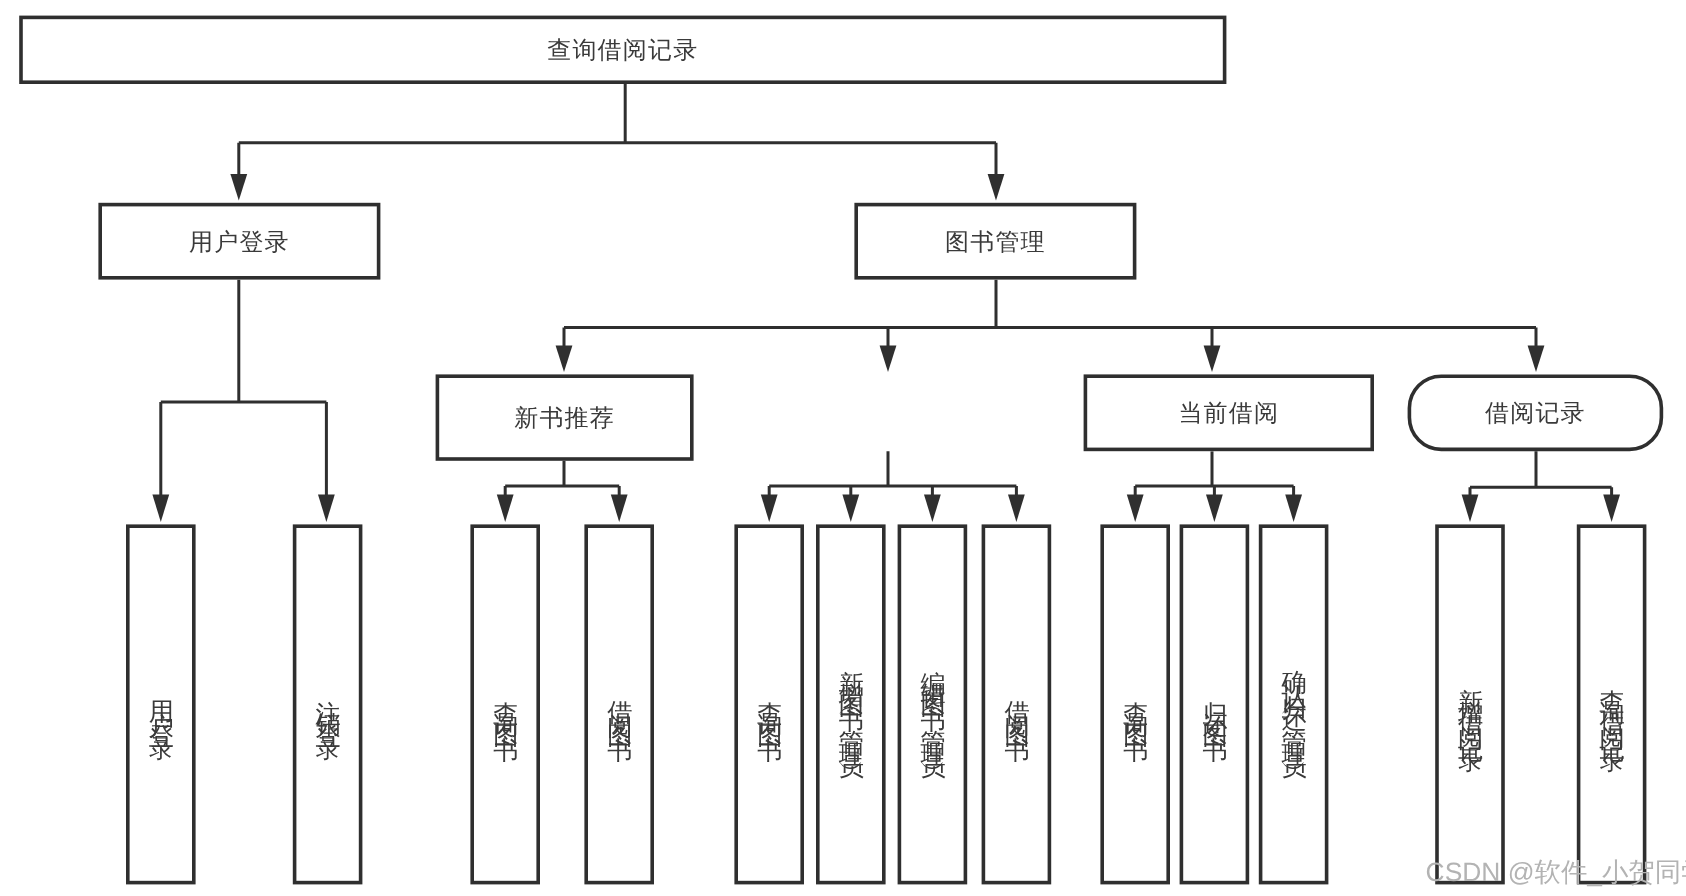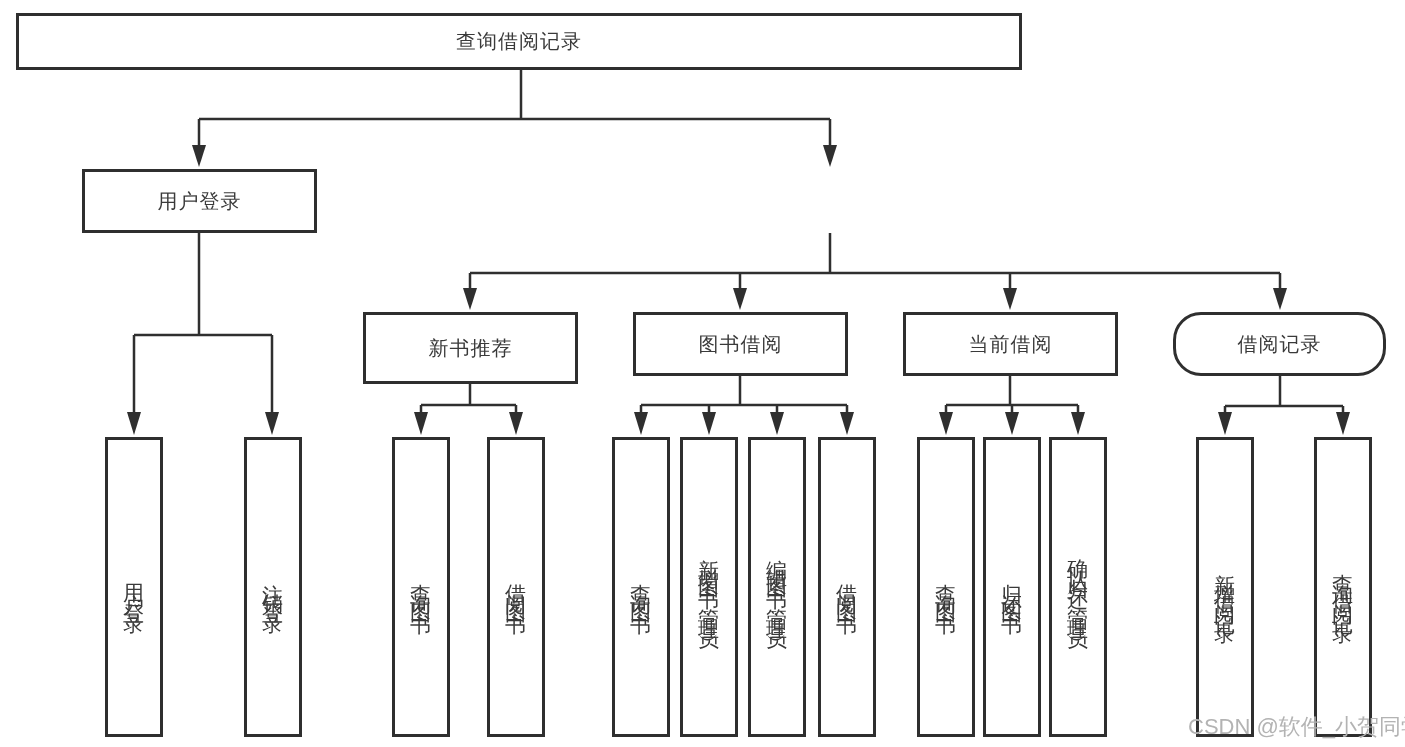--- a/index.html
+++ b/index.html
@@ -98,28 +98,28 @@
     </g>
   </svg>
 
   <div class="box" style="left:16px;top:13px;width:1006px;height:57px;">
     <span class="lbl">查询借阅记录</span>
   </div>
 
   <div class="box" style="left:82px;top:169px;width:235px;height:64px;">
     <span class="lbl">用户登录</span>
   </div>
+  <div class="box" style="left:712px;top:169px;width:235px;height:64px;">
+    <span class="lbl">图书管理</span>
+  </div>
 
   <div class="box" style="left:363px;top:312px;width:215px;height:72px;">
     <span class="lbl">新书推荐</span>
   </div>
-  <div class="box" style="left:633px;top:312px;width:215px;height:64px;">
-    <span class="lbl">图书借阅</span>
-  </div>
-  <div class="box" style="left:903px;top:312px;width:215px;height:64px;text-align:right;">
+  <div class="box" style="left:903px;top:312px;width:242px;height:64px;text-align:right;">
     <span class="lbl">当前借阅</span>
   </div>
   <div class="box" style="left:1173px;top:312px;width:213px;height:64px;border-radius:28px;">
     <span class="lbl">借阅记录</span>
   </div>
 
   <div class="box leaf" style="left:105px;top:437px;width:58px;height:300px;">
     <span class="lbl">用户登录</span>
   </div>
   <div class="box leaf" style="left:244px;top:437px;width:58px;height:300px;">

